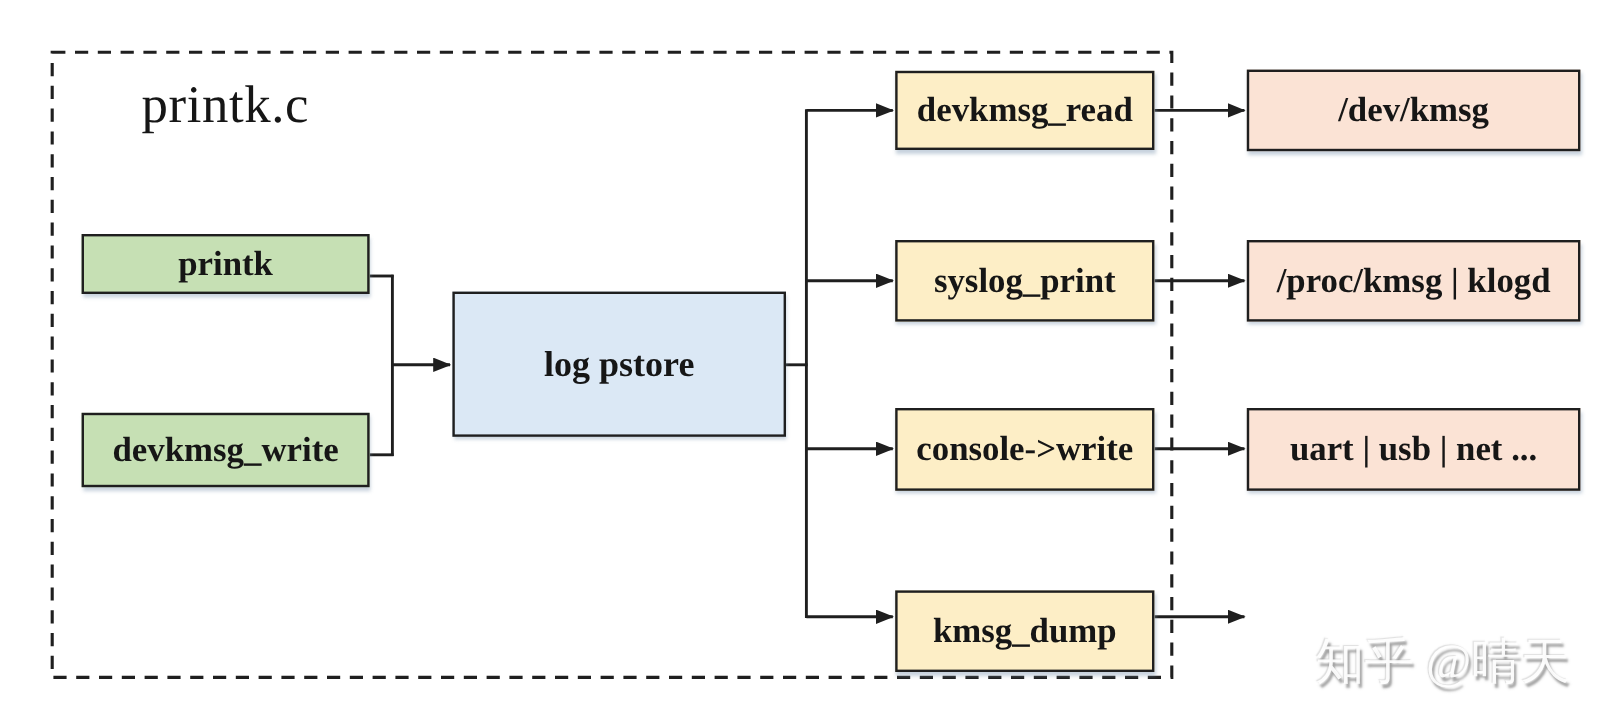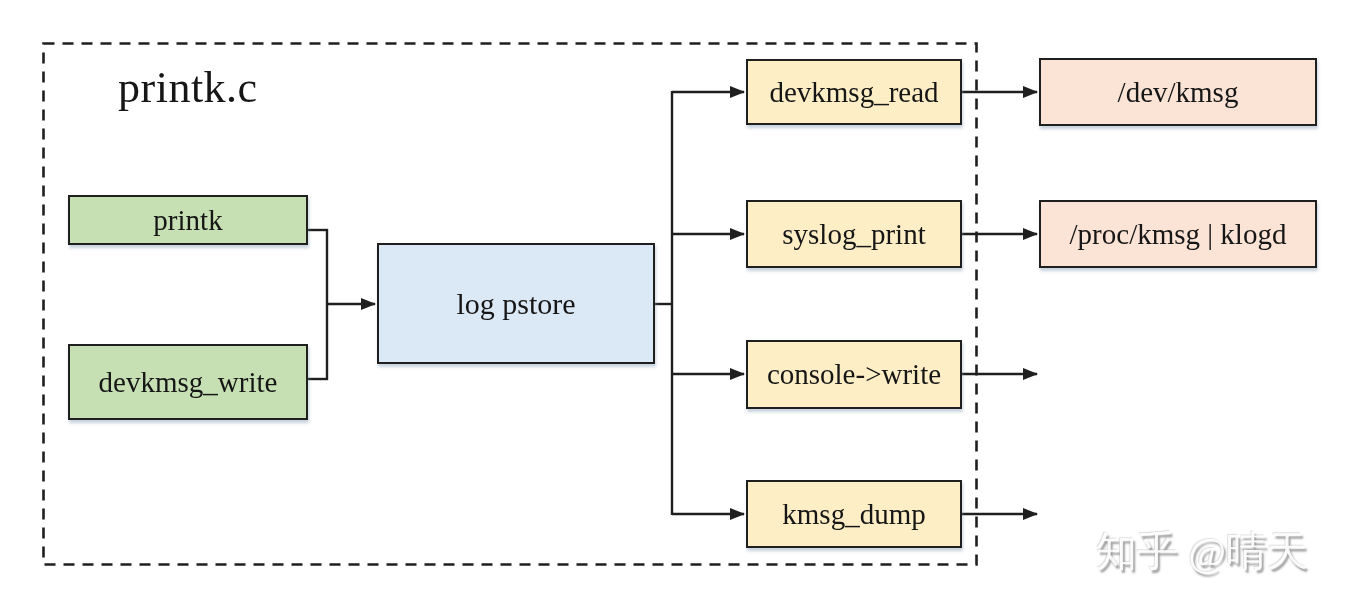--- a/index.html
+++ b/index.html
@@ -37,36 +37,37 @@
     position: absolute;
     display: flex;
     align-items: center;
     justify-content: center;
     border: 2px solid #1f1f1f;
     font-size: 29px;
     color: #161616;
     white-space: nowrap;
     box-sizing: border-box;
     box-shadow: 1px 3px 3px rgba(130, 155, 180, 0.45);
+    font-weight: bold;
   }
   .node.green  { background: var(--source-fill, #c6e0b4); }
   .node.blue   { background: var(--buffer-fill, #dbe8f5); font-size: 30px; }
   .node.yellow { background: var(--reader-fill, #fdeec6); }
   .node.pink   { background: var(--output-fill, #fbe3d5); }
 
   
   .n-printk        { left: 68px;  top: 195px; width: 240px; height: 50px; }
-  .n-devkmsg-write { left: 68px;  top: 344px; width: 240px; height: 76px; }
+  .n-devkmsg-write { left: 68px;  top: 344px; width: 240px; height: 62px; }
   
   .n-log-buffer    { left: 377px; top: 243px; width: 278px; height: 121px; }
   
   .n-devkmsg-read  { left: 746px; top: 59px;  width: 216px; height: 66px; }
   .n-syslog-print  { left: 746px; top: 200px; width: 216px; height: 68px; }
   .n-console-write { left: 746px; top: 340px; width: 216px; height: 69px; }
-  .n-kmsg-dump     { left: 746px; top: 480px; width: 216px; height: 68px; }
+  .n-kmsg-dump     { left: 746px; top: 492px; width: 216px; height: 68px; }
   
   .n-dev-kmsg      { left: 1039px; top: 58px;  width: 278px; height: 68px; }
   .n-proc-kmsg     { left: 1039px; top: 200px; width: 278px; height: 68px; }
   .n-uart          { left: 1039px; top: 340px; width: 278px; height: 69px; }
   .n-pstore        { left: 1039px; top: 480px; width: 278px; height: 68px; }
 
   .watermark {
     position: absolute;
     left: 1096px;
     top: 524px;
@@ -117,16 +118,17 @@
 
   <div class="node blue n-log-buffer">log pstore</div>
 
   <div class="node yellow n-devkmsg-read">devkmsg_read</div>
   <div class="node yellow n-syslog-print">syslog_print</div>
   <div class="node yellow n-console-write">console-&gt;write</div>
   <div class="node yellow n-kmsg-dump">kmsg_dump</div>
 
   <div class="node pink n-dev-kmsg">/dev/kmsg</div>
   <div class="node pink n-proc-kmsg">/proc/kmsg | klogd</div>
+  <div class="node pink n-uart">uart | usb | net ...</div>
 
   <div class="watermark">知乎 @晴天</div>
 
 </div>
 
 </body></html>

